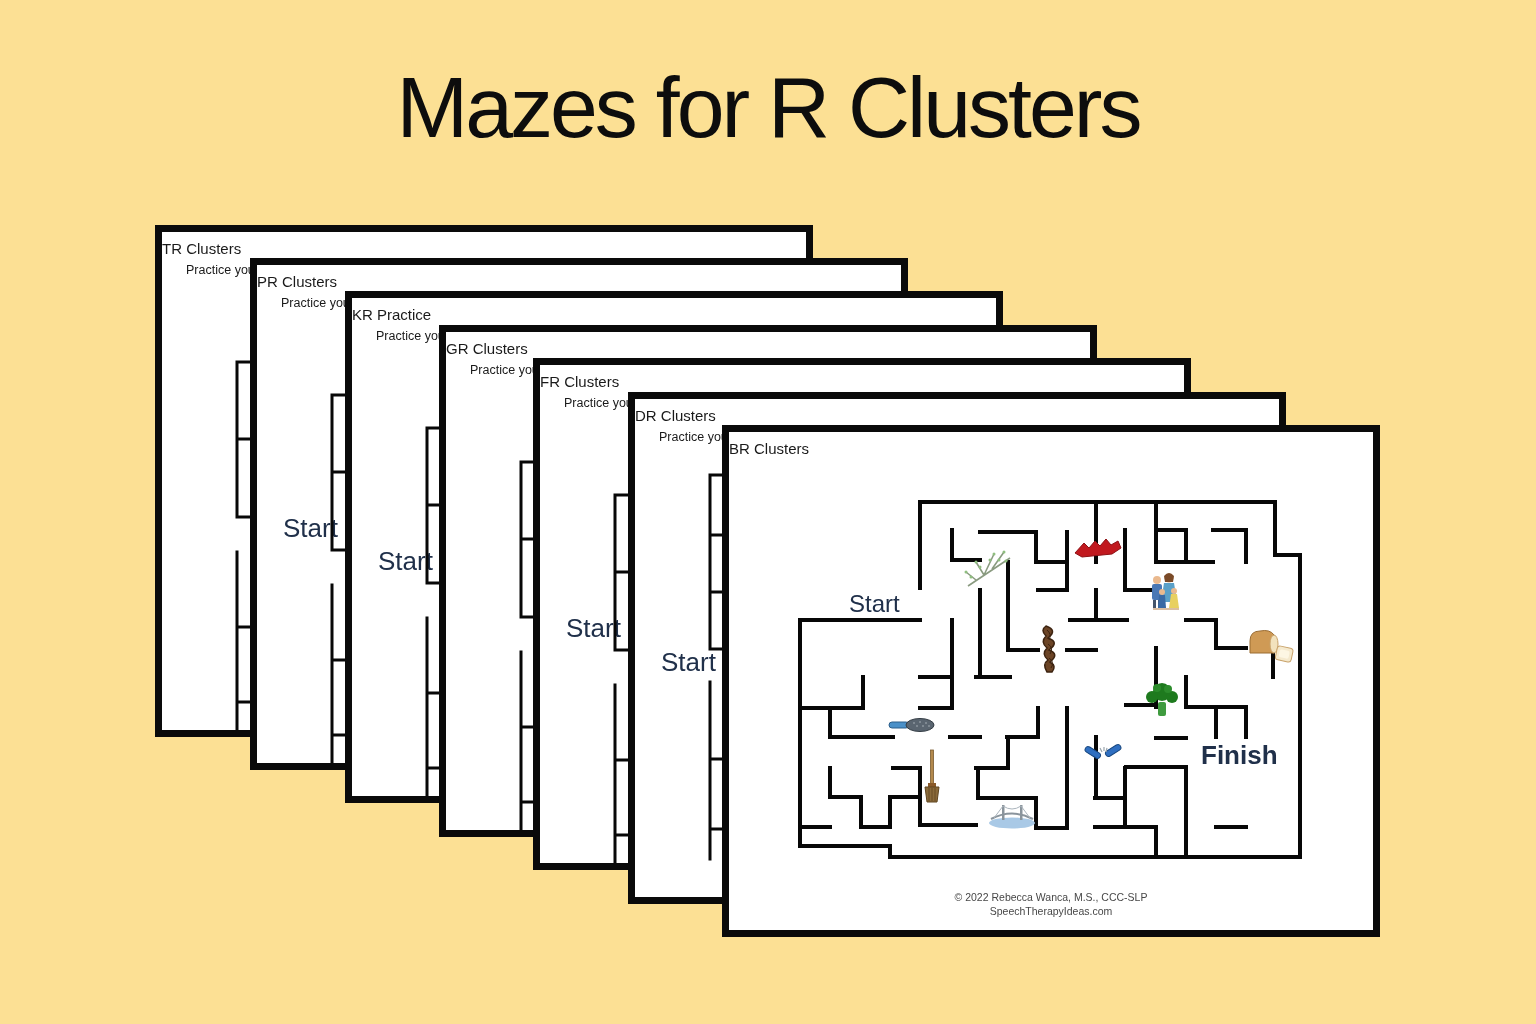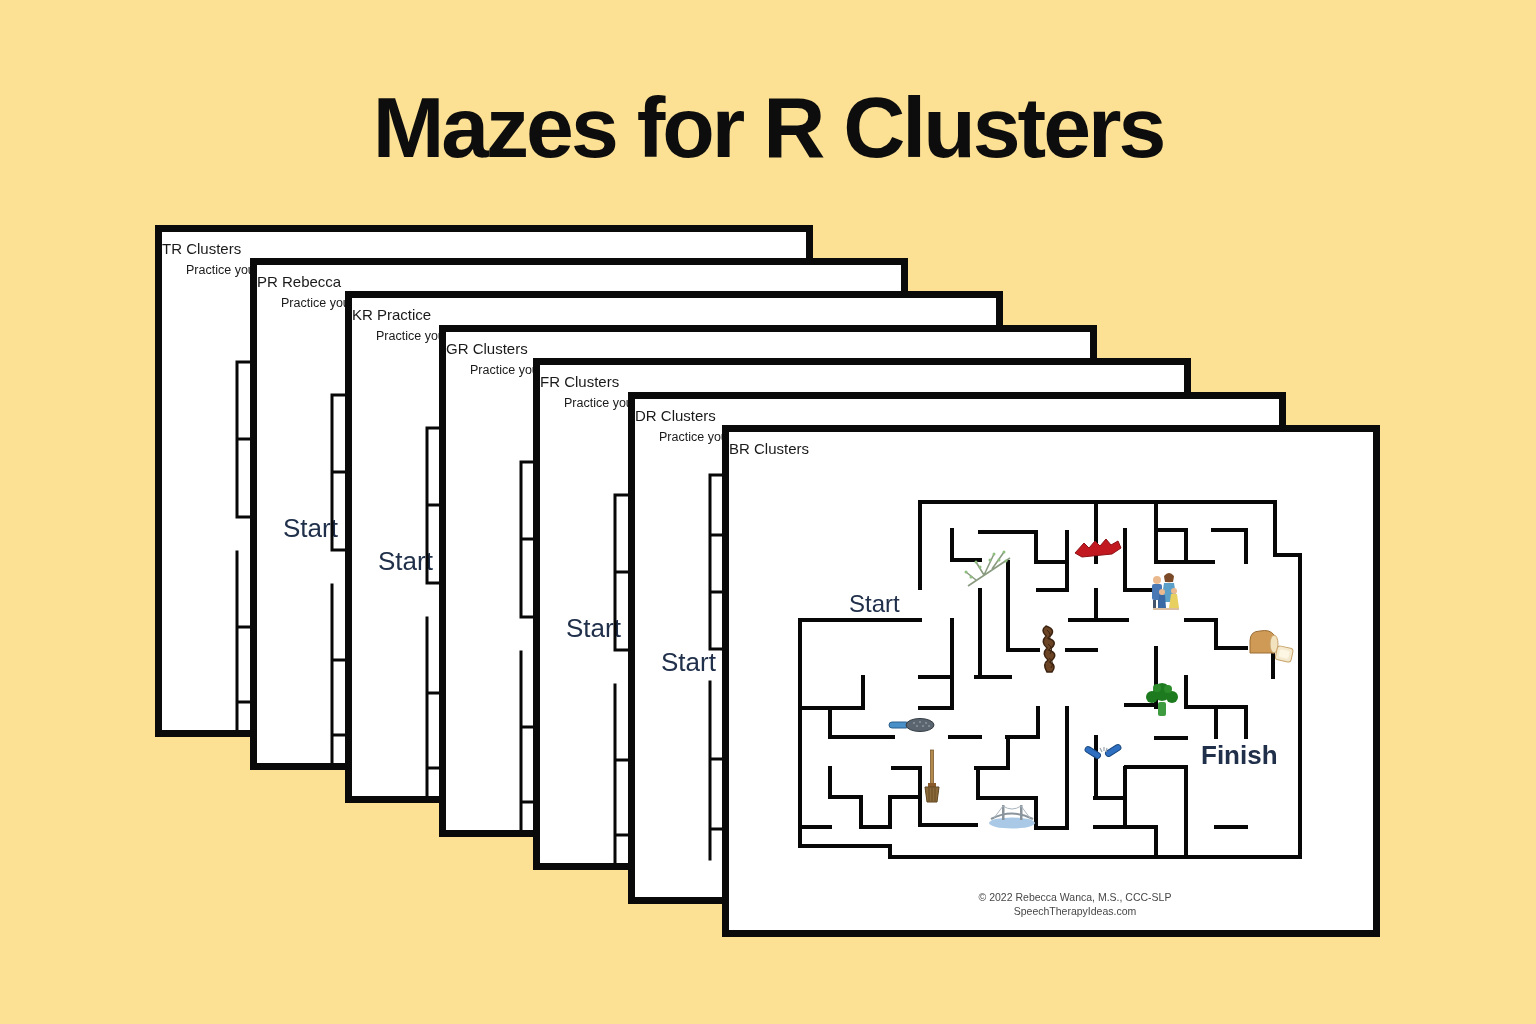--- a/index.html
+++ b/index.html
@@ -3,23 +3,22 @@
 <meta charset="utf-8">
 <style>
   html,body{margin:0;padding:0;}
   body{
     width:1536px;height:1024px;position:relative;overflow:hidden;
     background:#FCE094;
     font-family:"Liberation Sans",sans-serif;
   }
   .main-title{
     position:absolute;top:58px;left:0;width:1536px;
-    text-align:center;font-size:86px;font-weight:bold;color:#0d0d0d;
+    text-align:center;font-size:86px;font-weight:normal;color:#0d0d0d;
     letter-spacing:-3px;
-    margin-top:20px;
   }
   .page{
     position:absolute;width:644px;height:498px;background:#ffffff;
     border:7px solid #0a0a0a;
   }
   .page-title{
     position:absolute;top:8px;left:0;width:100%;
     font-size:15px;color:#1a1a1a;
   }
   .practice{
@@ -35,21 +34,21 @@
     font-size:26px;color:#20304a;
   }
   .frag{position:absolute;left:0;top:0;width:120px;height:498px;}
   .br-start{
     position:absolute;left:120px;top:158px;font-size:24px;color:#20304a;
   }
   .br-finish{
     position:absolute;left:472px;top:308px;font-size:26px;color:#20304a;font-weight:bold;
   }
   .credits{
-    position:absolute;left:0;width:100%;text-align:center;color:#474747;padding-left:24px;
+    position:absolute;left:0;width:100%;text-align:center;color:#474747;
   }
   .credit1{top:459px;font-size:10.5px;}
   .credit2{top:473px;font-size:10.5px;}
   .maze-svg{position:absolute;left:69px;top:68px;}
   .wall{stroke:#070707;stroke-width:4;stroke-linecap:square;fill:none;}
   .fragline{stroke:#070707;stroke-width:3;stroke-linecap:square;fill:none;}
 </style>
 </head>
 <body>
 
@@ -57,21 +56,21 @@
 
 <div class="page" style="left:155px;top:225px;z-index:1">
   <div class="page-title">TR Clusters</div>
   <div class="practice">Practice you</div>
   <svg class="frag" width="120" height="498" viewBox="0 0 120 498">
     <path class="fragline" d="M75,130 V285 M75,130 H93 M75,207 H93 M75,285 H93 M75,320 V500 M75,395 H93 M75,470 H93"></path>
   </svg>
 </div>
 
 <div class="page" style="left:250px;top:258px;z-index:2">
-  <div class="page-title">PR Rebecca</div>
+  <div class="page-title">PR Clusters</div>
   <div class="practice">Practice you</div>
   <div class="start-label">Start</div>
   <svg class="frag" width="120" height="498" viewBox="0 0 120 498">
     <path class="fragline" d="M75,130 V285 M75,130 H93 M75,207 H93 M75,285 H93 M75,320 V500 M75,395 H93 M75,470 H93"></path>
   </svg>
 </div>
 
 <div class="page" style="left:345px;top:291px;z-index:3">
   <div class="page-title">KR Practice</div>
   <div class="practice">Practice you</div>

